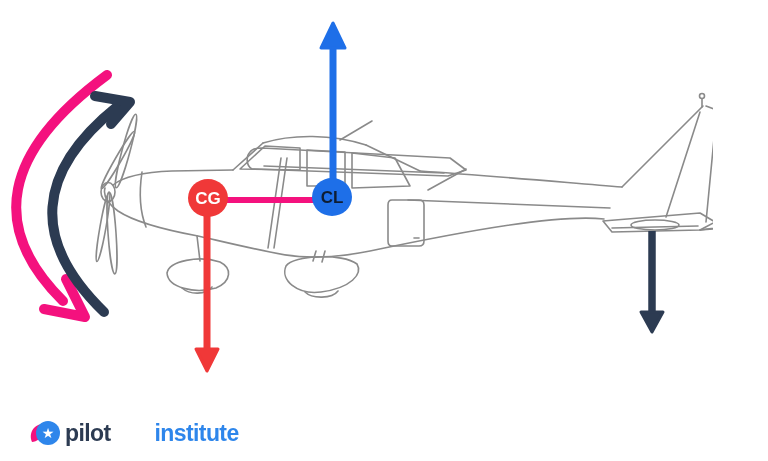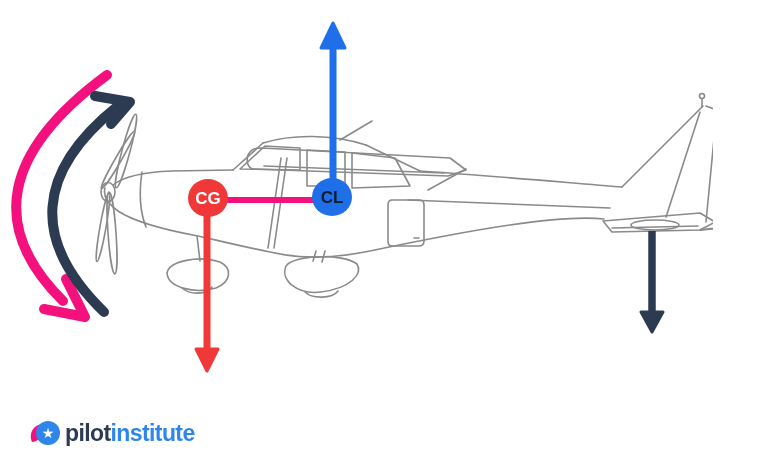--- a/index.html
+++ b/index.html
@@ -130,17 +130,17 @@
   <div class="logo">
     <svg width="34" height="34" viewBox="0 0 34 34">
       <path d="M4,26 C0,16 7,7 17,8 C12,12 10,17 11,23 C9,25 6,26 4,26 Z" fill="#F4117E"></path>
       <circle cx="20" cy="17" r="12" fill="#2E86EB"></circle>
       <g fill="#FFFFFF">
         <text x="20" y="22" text-anchor="middle" font-size="14">★</text>
       </g>
     </svg>
     <div style="display:flex;">
       <span class="logo-text" style="color: rgb(44, 59, 82);">pilot</span>
-        <span class="logo-text" style="color: rgb(46, 134, 235);">institute</span>
+        <span class="logo-text" style="color: rgb(46, 134, 235); padding-left: 44px;">institute</span>
     </div>
   </div>
 
 </div>
 
 </body></html>

